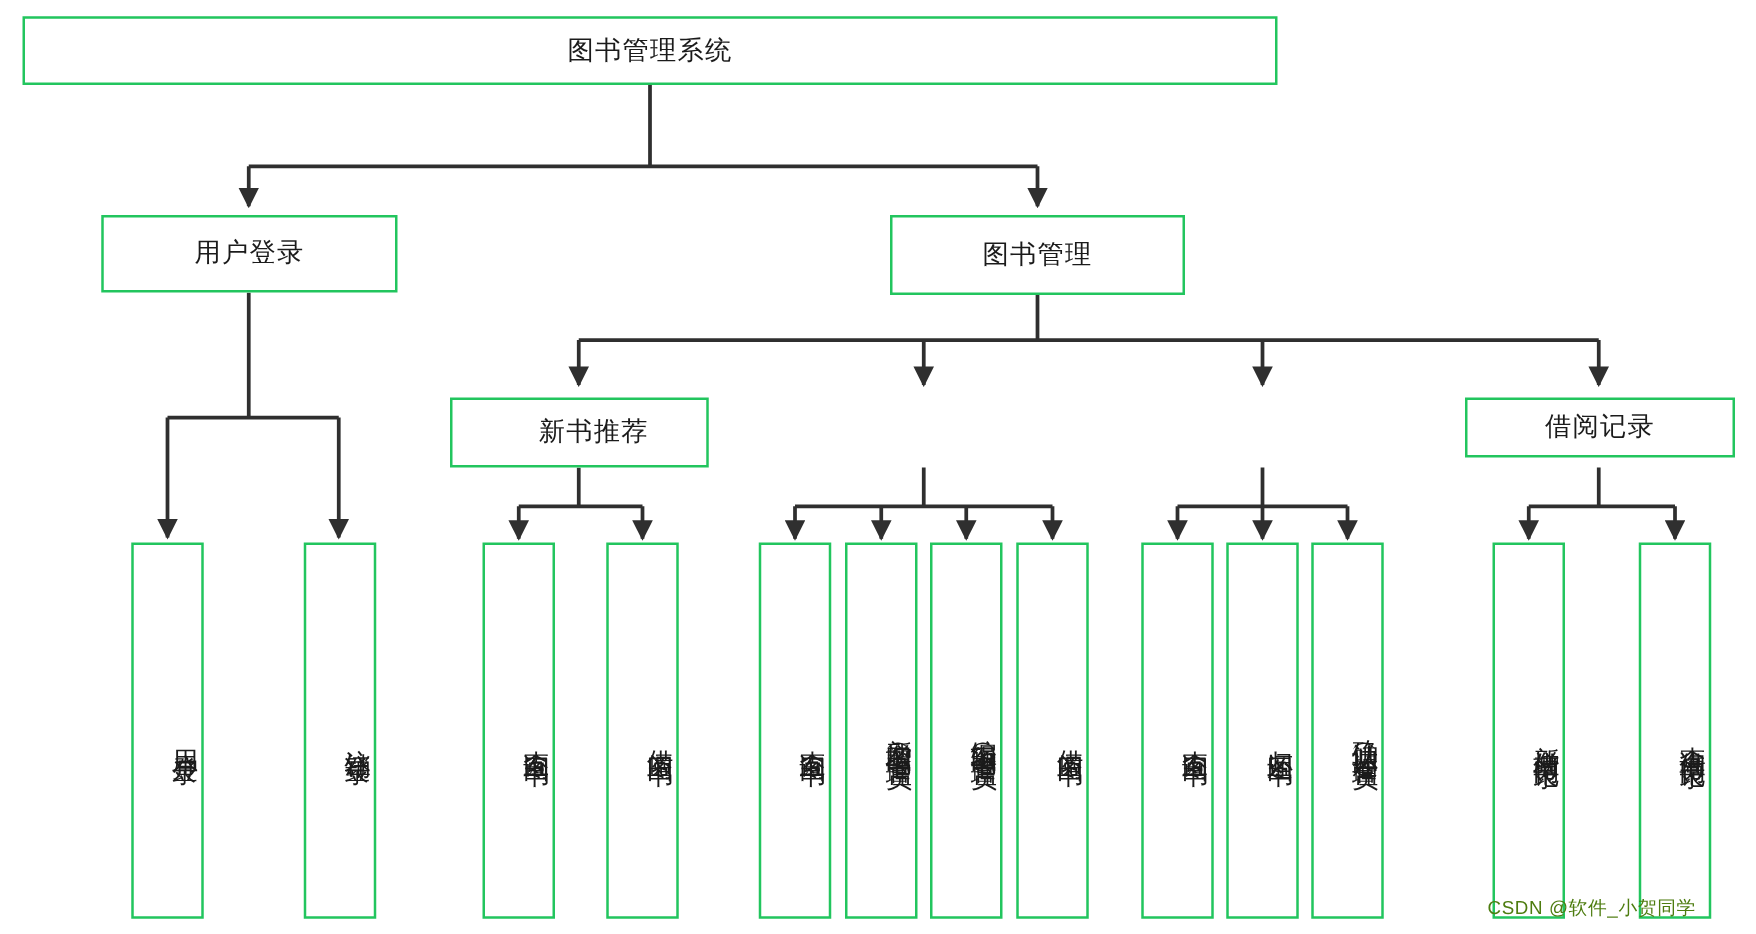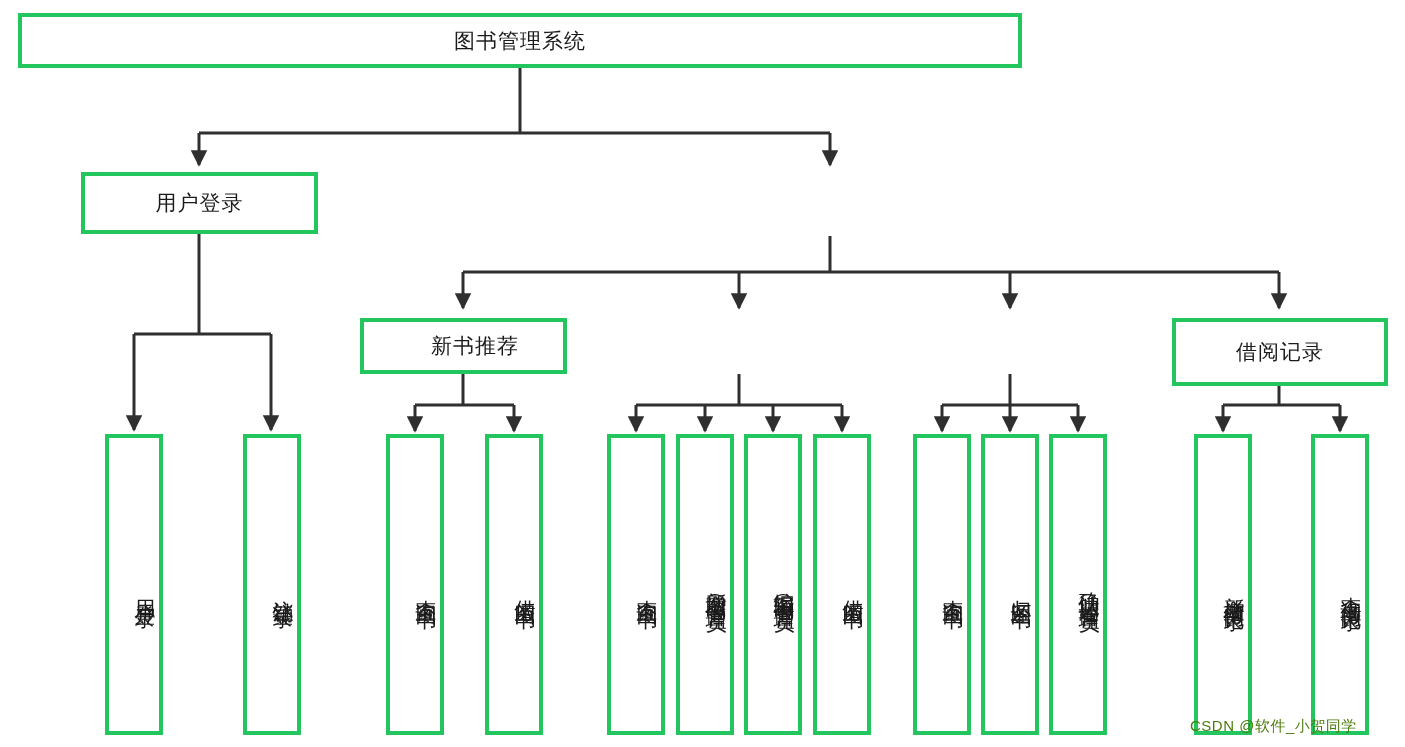--- a/index.html
+++ b/index.html
@@ -21,21 +21,21 @@
     position: absolute;
     left: 0;
     top: 0;
     width: 1405px;
     height: 747px;
     pointer-events: none;
   }
   .node {
     position: absolute;
     box-sizing: border-box;
-    border: 4px solid #22c55e;
+    border: 2px solid #22c55e;
     background: #ffffff;
     display: flex;
     align-items: center;
     justify-content: center;
     color: #1b1b1b;
   }
   .node.horiz {
     font-size: 21px;
     letter-spacing: 1px;
     line-height: 1.2;
@@ -117,25 +117,28 @@
     </g>
   </svg>
 
   <div class="node horiz" style="left:18px; top:13px; width:1004px; height:55px;">
     <span>图书管理系统</span>
   </div>
 
   <div class="node horiz" style="left:81px; top:172px; width:237px; height:62px;">
     <span>用户登录</span>
   </div>
+  <div class="node horiz" style="left:712px; top:172px; width:236px; height:64px;">
+    <span>图书管理</span>
+  </div>
 
   <div class="node horiz" style="left:360px; top:318px; width:207px; height:56px;padding-left:23px;">
     <span>新书推荐</span>
   </div>
-  <div class="node horiz" style="left:1172px; top:318px; width:216px; height:68px;">
+  <div class="node horiz" style="left:1172px; top:318px; width:216px; height:48px;">
     <span>借阅记录</span>
   </div>
 
   <div class="node vert" style="left:105px; top:434px; width:58px; height:301px;">
     <span class="vtext">用户登录</span>
   </div>
   <div class="node vert" style="left:243px; top:434px; width:58px; height:301px;">
     <span class="vtext">注销登录</span>
   </div>
 

